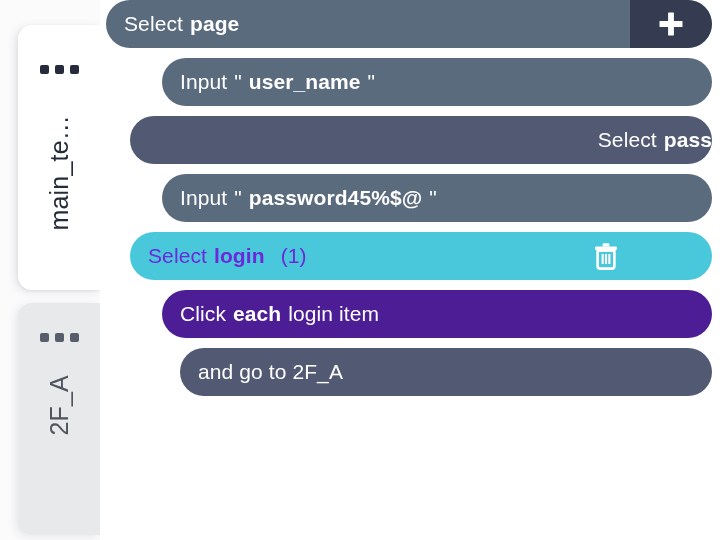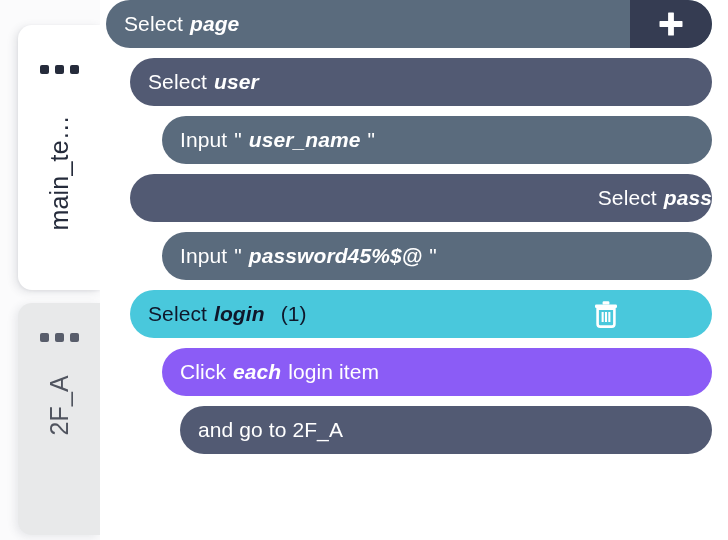--- a/index.html
+++ b/index.html
@@ -130,26 +130,25 @@
   .row.d2 { margin-left: 62px; }
   .row.d3 { margin-left: 80px; text-align: center; }
 
   .row .txt {
     font-size: 21px;
     white-space: nowrap;
     letter-spacing: 0.1px;
   }
   .row .txt b {
     font-weight: bold;
-    font-style: italic;
   }
   .row .txt .sp { display: inline-block; width: 7px; }
   .row .txt .count { color: inherit; }
 
-  .row.highlight { color: #0f172a; }
+  .row.highlight { color: #6d28d9; }
 
   .addbtn {
     position: absolute;
     right: 0;
     top: 0;
     bottom: 0;
     width: 82px;
     border-radius: 0 24px 24px 0;
     display: flex;
     align-items: center;
@@ -209,23 +208,20 @@
           <div class="txt"><span>Select</span><span class="sp"></span><b>page</b></div>
           <div class="addbtn" style="background: rgb(53, 60, 82);">
             <span>
               <svg width="30" height="30" viewBox="0 0 30 30" aria-hidden="true">
                 <rect x="12.1" y="3.5" width="5.8" height="23" rx="0.6" fill="#ffffff"></rect>
                 <rect x="3.5" y="12.1" width="23" height="5.8" rx="0.6" fill="#ffffff"></rect>
               </svg>
             </span>
           </div>
         </div>
-        <div class="row d1" style="background: rgb(82, 90, 115);">
-          <div class="txt"><span>Select</span><span class="sp"></span><b>user</b></div>
-        </div>
         <div class="row d2" style="background: rgb(90, 107, 125);">
           <div class="txt"><span>Input</span><span class="sp"></span><span>"</span><span class="sp"></span><b>user_name</b><span class="sp"></span><span>"</span></div>
         </div>
         <div class="row d1" style="background: rgb(82, 90, 115); justify-content: flex-end;">
           <div class="txt"><span>Select</span><span class="sp"></span><b>pass</b></div>
         </div>
         <div class="row d2" style="background: rgb(90, 107, 125);">
           <div class="txt"><span>Input</span><span class="sp"></span><span>"</span><span class="sp"></span><b>password45%$@</b><span class="sp"></span><span>"</span></div>
         </div>
         <div class="row d1 highlight" style="background: rgb(73, 200, 220);">
@@ -234,21 +230,21 @@
             <svg width="26" height="28" viewBox="0 0 26 28" aria-hidden="true">
               <rect x="2" y="4.5" width="22" height="3.4" rx="1.2" fill="#ffffff"></rect>
               <rect x="9.6" y="1.2" width="6.8" height="3.4" rx="1.2" fill="#ffffff"></rect>
               <path d="M4.6 8.6 h16.8 v15.4 a2.6 2.6 0 0 1 -2.6 2.6 H7.2 a2.6 2.6 0 0 1 -2.6 -2.6 Z" fill="none" stroke="#ffffff" stroke-width="2.6"></path>
               <rect x="8.6" y="12" width="2.1" height="10" fill="#ffffff"></rect>
               <rect x="11.95" y="12" width="2.1" height="10" fill="#ffffff"></rect>
               <rect x="15.3" y="12" width="2.1" height="10" fill="#ffffff"></rect>
             </svg>
           </div>
         </div>
-        <div class="row d2" style="background: #8b5cf6;">
+        <div class="row d2" style="background: #4c1d95;">
           <div class="txt"><span>Click</span><span class="sp"></span><b>each</b><span class="sp"></span><span>login item</span></div>
         </div>
         <div class="row d3" style="background: rgb(82, 90, 115);">
           <div class="txt"><span>and go to 2F_A</span></div>
         </div>
       </div>
   </div>
 
 </div>
 

